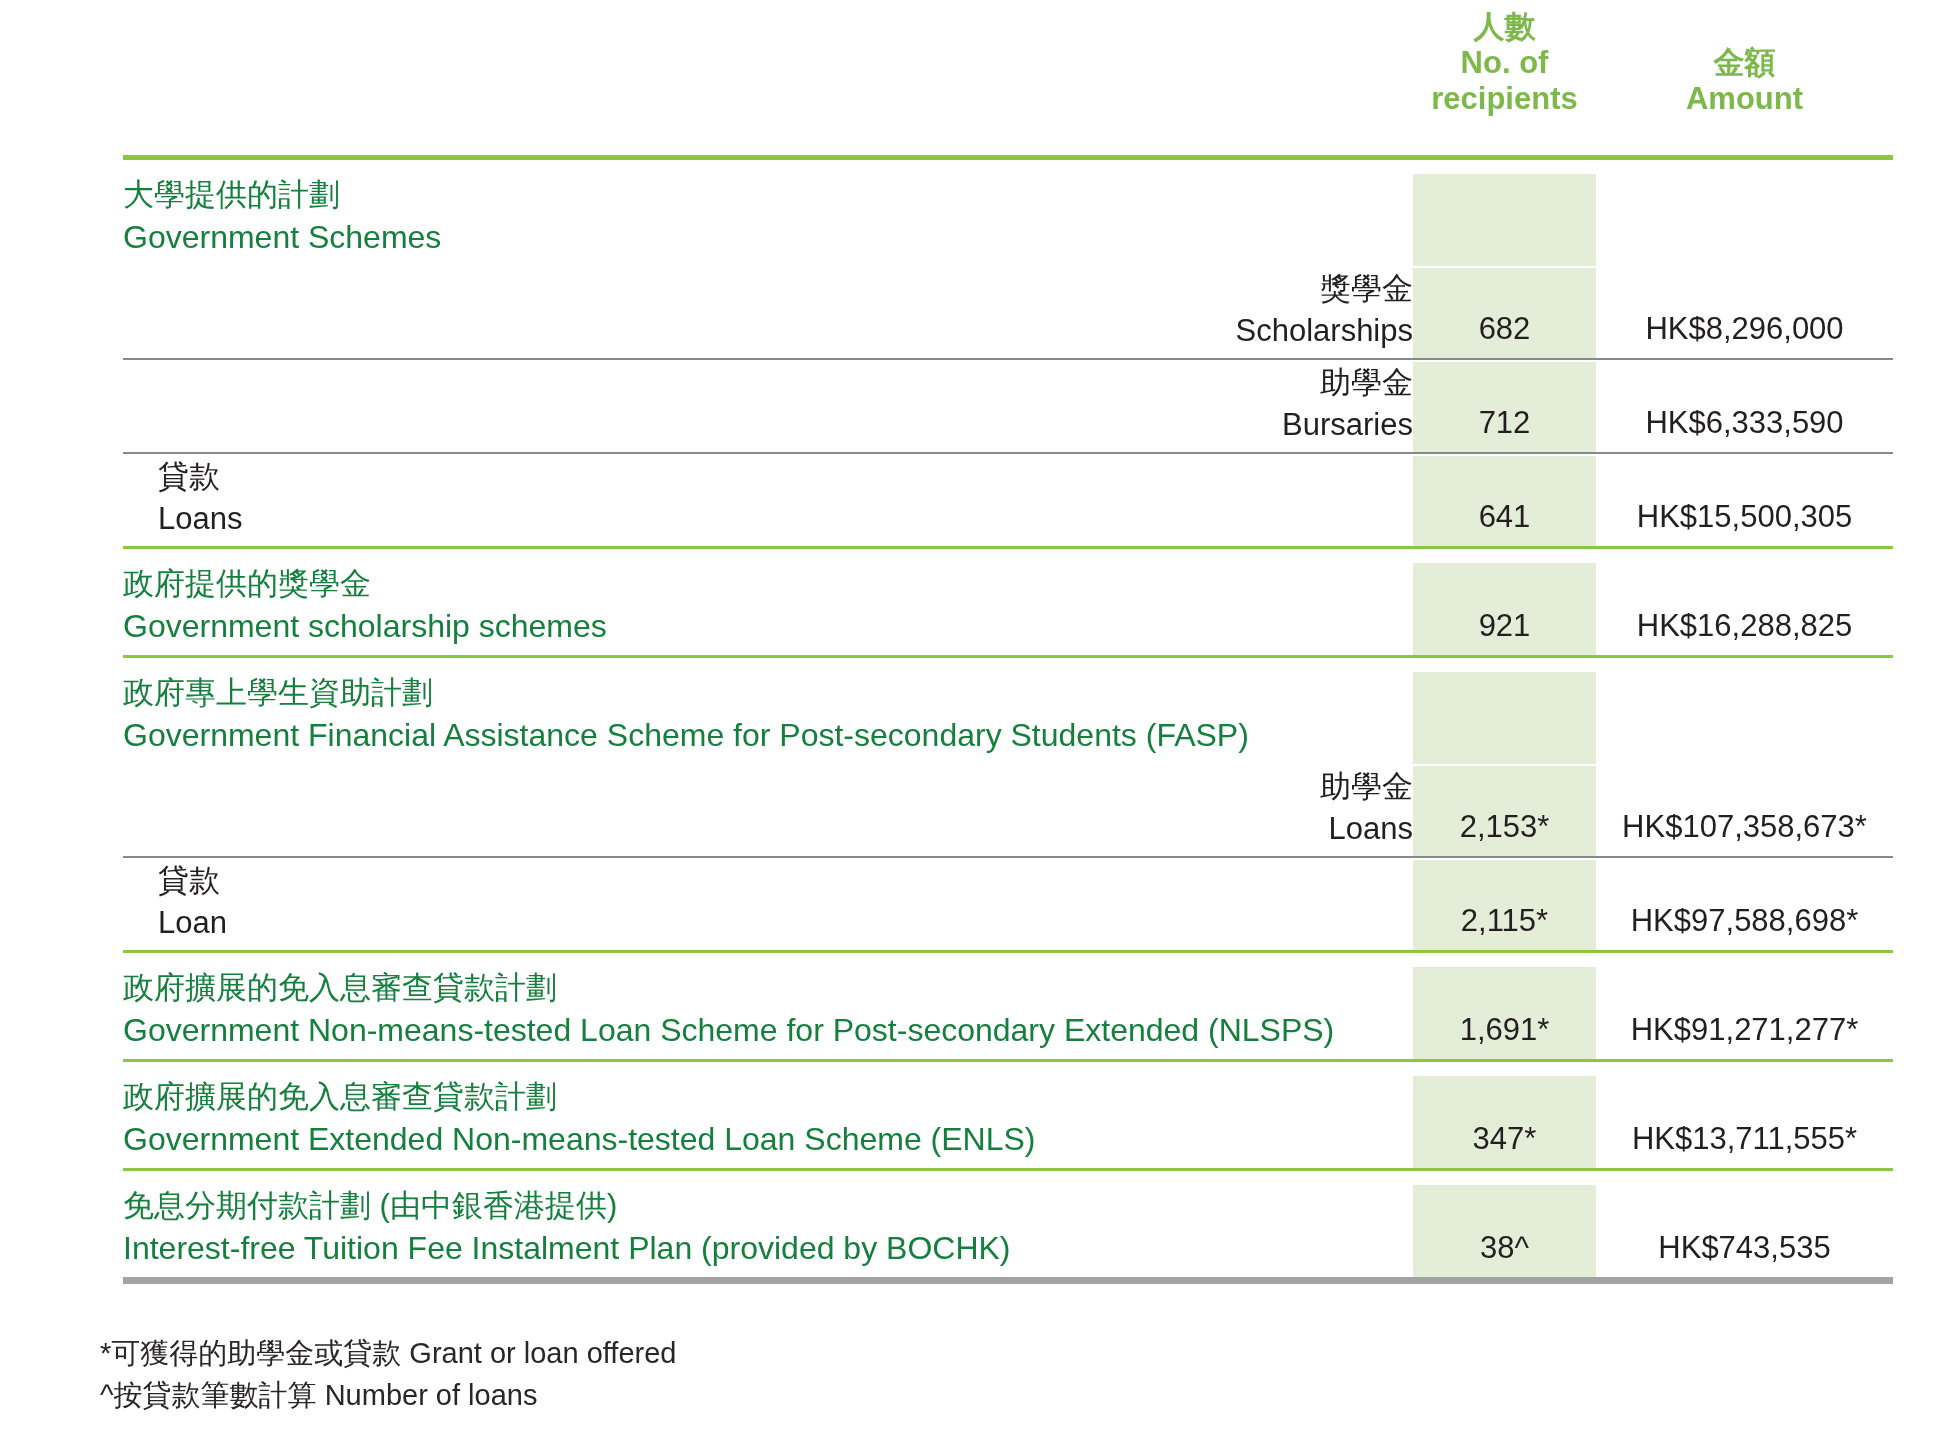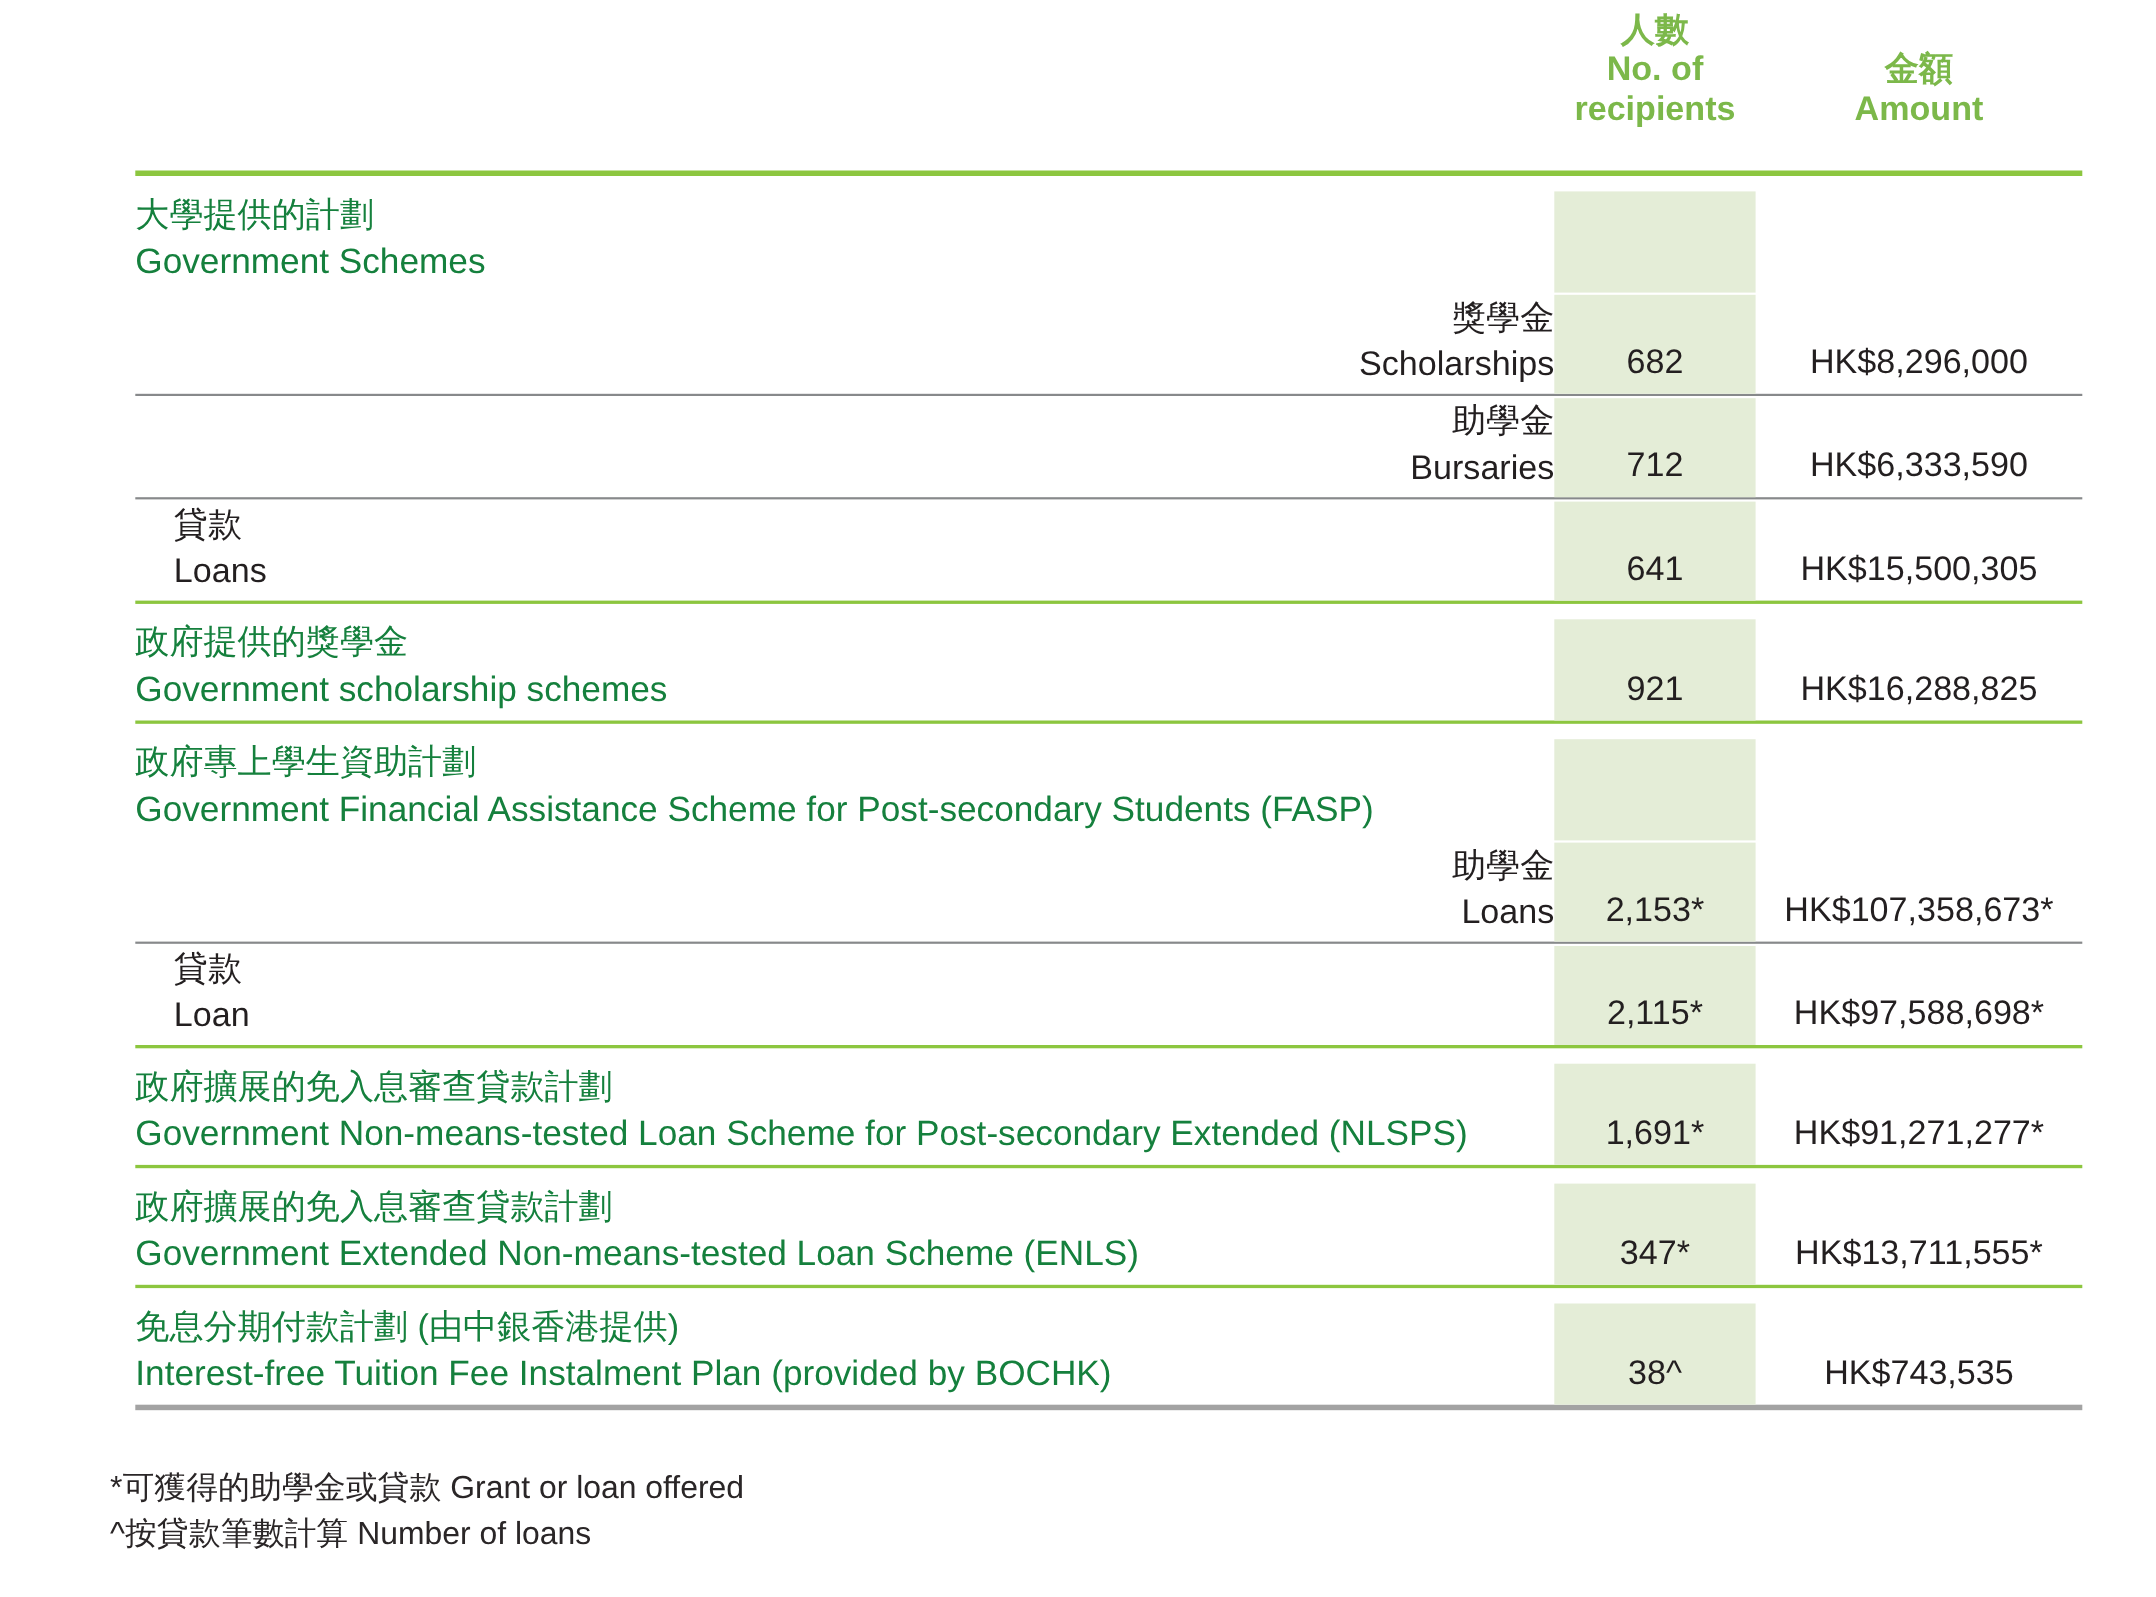--- a/index.html
+++ b/index.html
@@ -36,21 +36,21 @@
   .row.item .zh, .row.item .en { color:#231f20; }
 
   .row.section { padding-top:14px; }
   .row.section .c-label { padding-bottom:8px; }
   .row.section .zh, .row.section .en { color:#15803d; font-weight:normal; }
   .row.section .en { font-size:32px; }
 
   .div-none  { }
   .div-gray  { border-bottom:2px solid #87898b;text-align:right; }
   .div-green { border-bottom:3px solid #8cc63f; }
-  .div-thick { border-bottom:5px solid #a3a3a3; }
+  .div-thick { border-bottom:7px solid #a3a3a3; }
 
   .footnotes { position:absolute; left:100px; top:1332px; }
   .fn { font-size:29px; line-height:42px; color:#2a2627; }
 </style>
 </head>
 <body>
 
 <div class="page">
   <div class="tbl">
 

